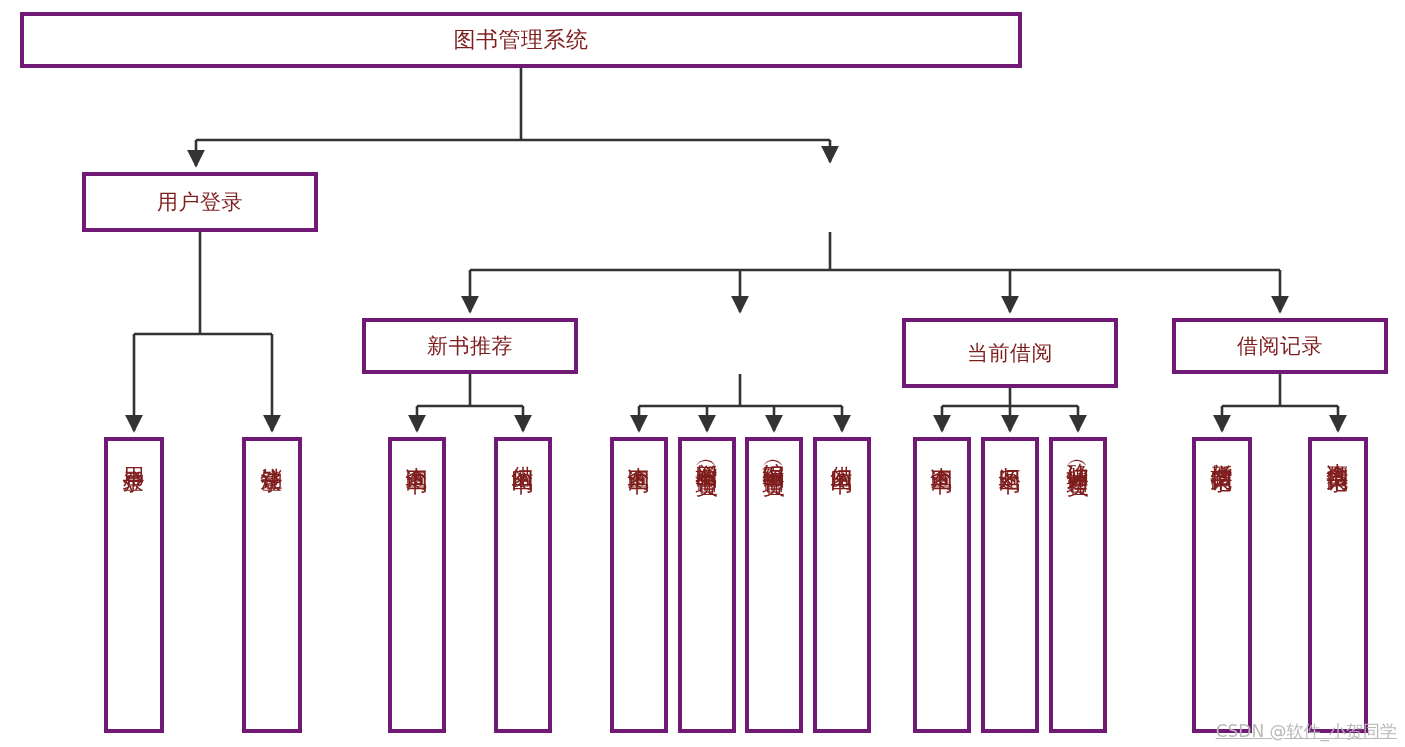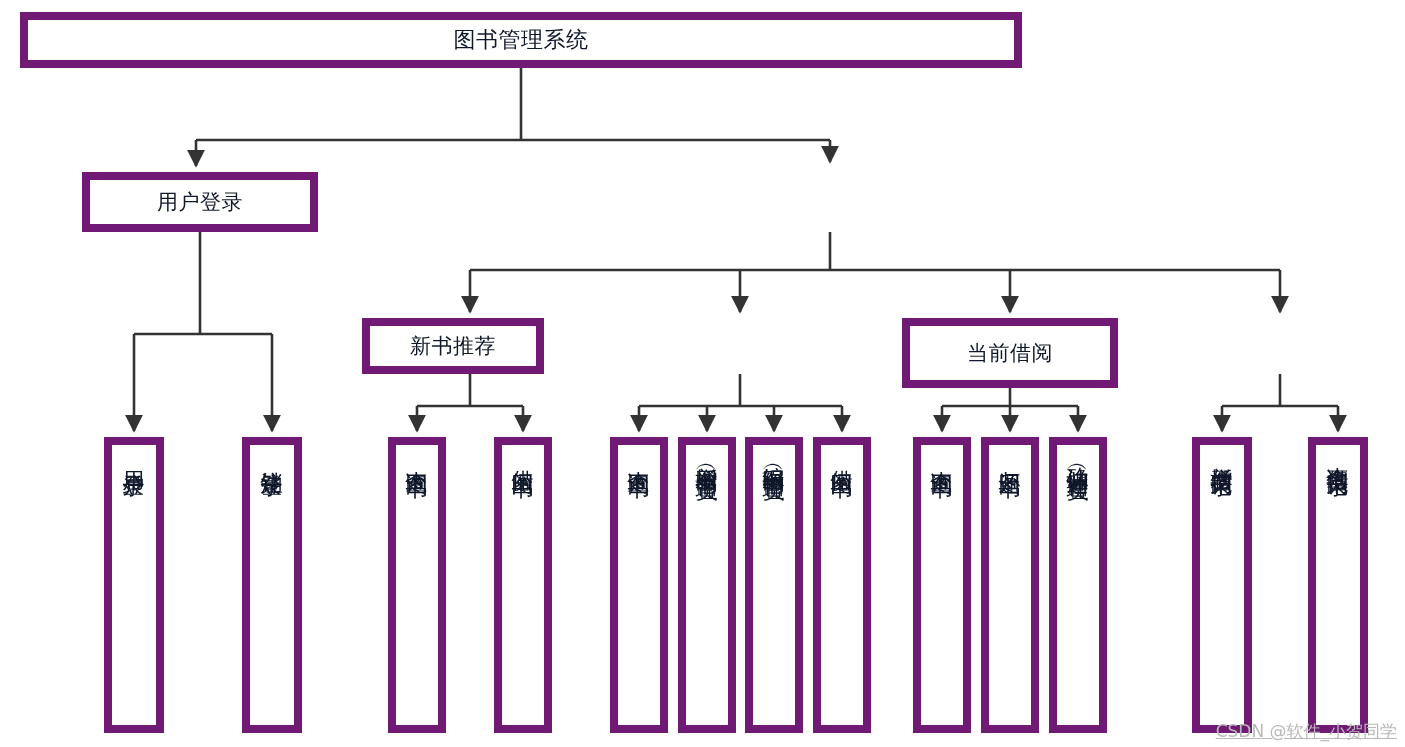--- a/index.html
+++ b/index.html
@@ -21,25 +21,25 @@
     left: 0;
     top: 0;
     width: 1405px;
     height: 747px;
     pointer-events: none;
   }
   .node {
     position: absolute;
     box-sizing: border-box;
     background: #ffffff;
-    border: 8px solid #701a75;
+    border: 4px solid #701a75;
     display: flex;
     align-items: center;
     justify-content: center;
-    color: #0f172a;
+    color: #7f1d1d;
     z-index: 2;
   }
   .node .label {
     display: block;
     text-align: center;
     line-height: 1.18;
     letter-spacing: 0.5px;
   }
   
   .node.horiz .label {
@@ -135,26 +135,29 @@
   </svg>
 
   <div class="node horiz root" style="left:20px; top:12px; width:1002px; height:56px;">
     <span class="label">图书管理系统</span>
   </div>
 
   <div class="node horiz" style="left:82px; top:172px; width:236px; height:60px;">
     <span class="label">用户登录</span>
   </div>
 
-  <div class="node horiz" style="left:362px; top:318px; width:182px; height:56px;">
+  <div class="node horiz" style="left:362px; top:318px; width:216px; height:56px;">
     <span class="label">新书推荐</span>
   </div>
   <div class="node horiz" style="left:902px; top:318px; width:216px; height:70px;">
     <span class="label">当前借阅</span>
   </div>
+  <div class="node horiz" style="left:1172px; top:318px; width:216px; height:56px;">
+    <span class="label">借阅记录</span>
+  </div>
 
   <div class="node vert" style="left:104px; top:437px; width:60px; height:296px;">
     <span class="label">用户登录</span>
   </div>
   <div class="node vert" style="left:242px; top:437px; width:60px; height:296px;">
     <span class="label">注销登录</span>
   </div>
 
   <div class="node vert" style="left:388px; top:437px; width:58px; height:296px;">
     <span class="label">查询图书</span>

